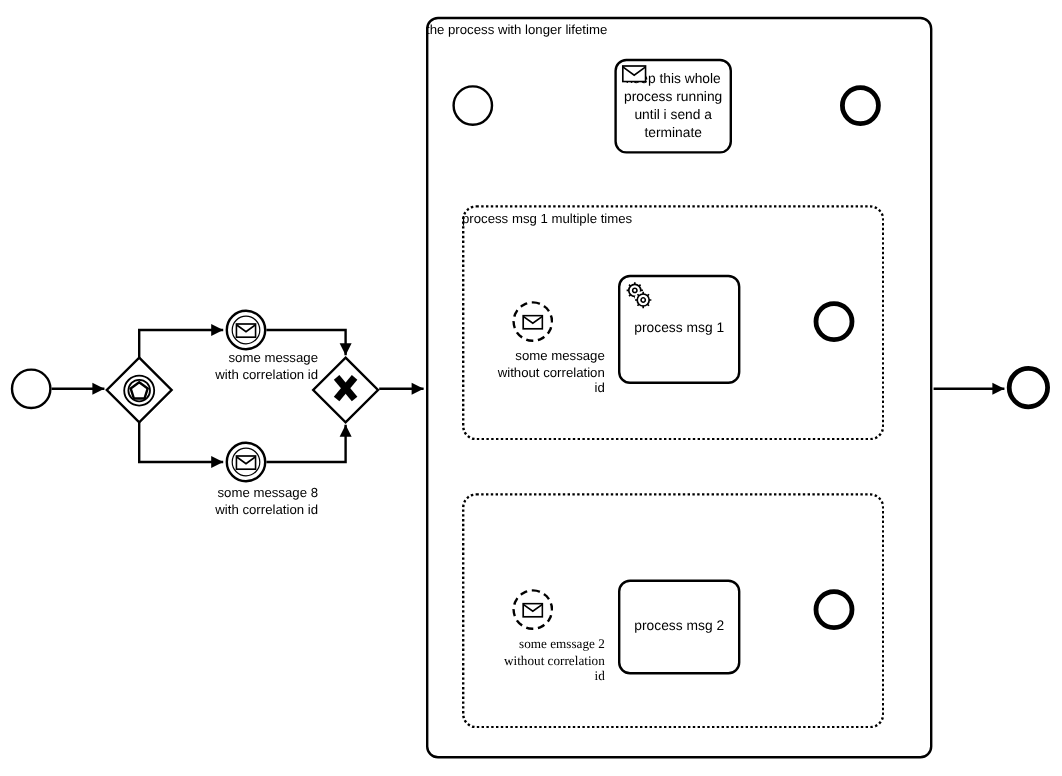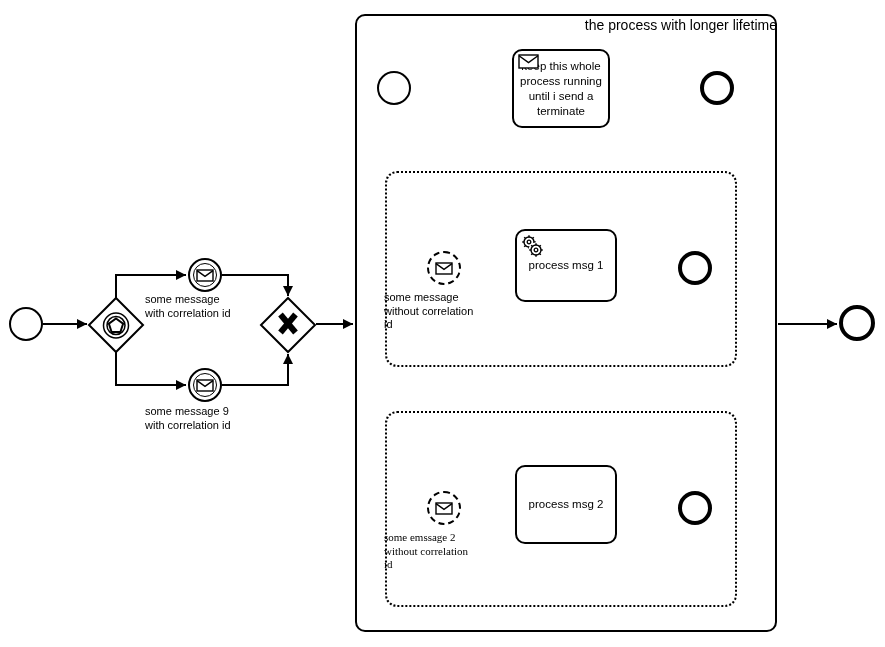--- a/index.html
+++ b/index.html
@@ -35,24 +35,24 @@
   
   .subprocess {
     position:absolute; box-sizing:border-box;
     border:2px solid #000; border-radius:10px; background:#fff;
   }
   .event-subprocess {
     position:absolute; box-sizing:border-box;
     border:2px dotted #000; border-radius:12px; background:transparent;
   }
   .container-title {
-    position:absolute; text-align:right; font-size:14px; line-height:13px;
+    position:absolute; text-align:left; font-size:11px; line-height:13px;
   }
   .ext-label {
-    position:absolute; text-align:left; font-size:11px; line-height:13.5px;
+    position:absolute; text-align:right; font-size:11px; line-height:13.5px;
     white-space:pre-line;
   }
   svg { display:block; }
 </style>
 </head>
 <body>
 
 <div id="canvas">
 
   <svg id="flows" viewBox="0 0 885 647">
@@ -99,21 +99,21 @@
 with correlation id</div>
 
   <div class="event-circle" style="left:188px; top:368px; width:34px; height:34px;">
     <div class="inner-ring">
       <svg width="18" height="13">
         <rect x="1" y="1" width="16" height="11" fill="#fff" stroke="#000" stroke-width="1.4"></rect>
         <path d="M1,1.6 L9,7.4 L17,1.6" fill="none" stroke="#000" stroke-width="1.4"></path>
       </svg>
     </div>
   </div>
-  <div class="ext-label" style="left:145px; top:405px; width:120px;">some message 9
+  <div class="ext-label" style="left:145px; top:405px; width:120px;">some message 8
 with correlation id</div>
 
   <svg class="abs" style="left:259px; top:296px;" width="58" height="58">
     <polygon points="29,2 56,29 29,56 2,29" fill="#fff" stroke="#000" stroke-width="2"></polygon>
     <g stroke="#000" stroke-width="6">
       <line x1="21.5" y1="18.5" x2="36.5" y2="36.5"></line>
       <line x1="36.5" y1="18.5" x2="21.5" y2="36.5"></line>
     </g>
   </svg>
 
@@ -128,32 +128,33 @@
         <rect x="1" y="1" width="19" height="13" fill="#fff" stroke="#000" stroke-width="1.4"></rect>
         <path d="M1,1.7 L10.5,8.6 L20,1.7" fill="none" stroke="#000" stroke-width="1.4"></path>
       </svg>
     </span>
     <span>keep this whole process running until i send a terminate</span>
   </div>
 
   <div class="event-circle thick" style="left:700px; top:71px; width:34px; height:34px;"></div>
 
   <div class="event-subprocess" style="left:385px; top:171px; width:352px; height:196px;"></div>
+  <div class="container-title" style="left:385px; top:177px; width:352px;">process msg 1 multiple times</div>
 
   <div class="event-circle dashed" style="left:427px; top:251px; width:34px; height:34px;">
     <svg width="18" height="13">
       <rect x="1" y="1" width="16" height="11" fill="#fff" stroke="#000" stroke-width="1.4"></rect>
       <path d="M1,1.6 L9,7.4 L17,1.6" fill="none" stroke="#000" stroke-width="1.4"></path>
     </svg>
   </div>
   <div class="ext-label" style="left:384px; top:291px; width:120px;">some message
 without correlation
 id</div>
 
-  <div class="task" style="left:515px; top:229px; width:102px; height:73px;">
+  <div class="task" style="left:515px; top:229px; width:102px; height:91px;">
     <span class="task-icon">
       <svg width="27" height="27">
         <defs>
           <g id="gear">
             <circle cx="0" cy="0" r="5" fill="#fff" stroke="#000" stroke-width="1.4"></circle>
             <circle cx="0" cy="0" r="1.8" fill="#fff" stroke="#000" stroke-width="1.3"></circle>
             <g stroke="#000" stroke-width="1.4">
               <line x1="4.8" y1="0" x2="6.8" y2="0"></line>
               <line x1="3.4" y1="3.4" x2="4.8" y2="4.8"></line>
               <line x1="0" y1="4.8" x2="0" y2="6.8"></line>
@@ -180,21 +181,21 @@
   <div class="event-circle dashed" style="left:427px; top:491px; width:34px; height:34px;">
     <svg width="18" height="13">
       <rect x="1" y="1" width="16" height="11" fill="#fff" stroke="#000" stroke-width="1.4"></rect>
       <path d="M1,1.6 L9,7.4 L17,1.6" fill="none" stroke="#000" stroke-width="1.4"></path>
     </svg>
   </div>
   <div class="ext-label" style="left:384px; top:531px; width:120px;font-family:Liberation Serif, serif;">some emssage 2
 without correlation
 id</div>
 
-  <div class="task" style="left:515px; top:465px; width:102px; height:79px;">
+  <div class="task" style="left:515px; top:483px; width:102px; height:79px;">
     <span>process msg 2</span>
   </div>
 
   <div class="event-circle thick" style="left:678px; top:491px; width:34px; height:34px;"></div>
 
   <div class="event-circle thick" style="left:839px; top:305px; width:36px; height:36px;"></div>
 
 </div>
 
 </body></html>

